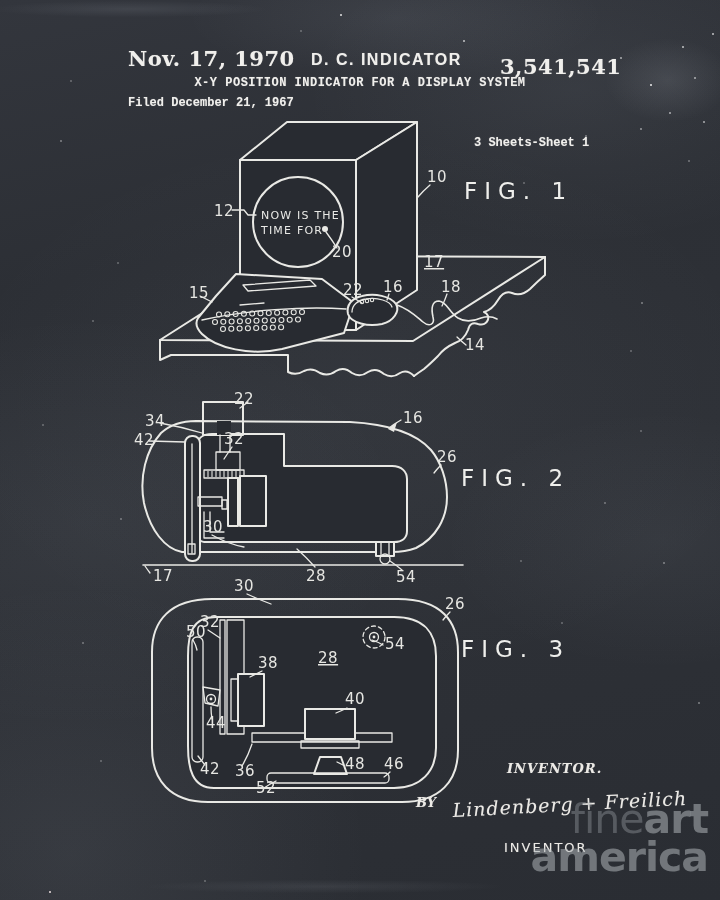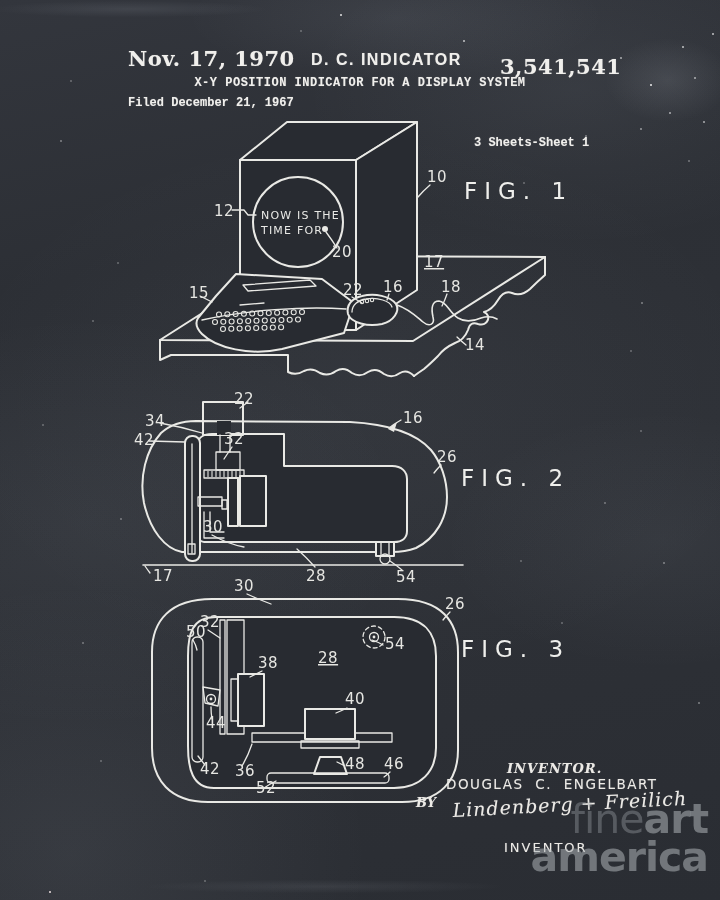--- a/index.html
+++ b/index.html
@@ -293,20 +293,19 @@
           <text x="235" y="776" class="ref">36</text>
           <text x="345" y="769" class="ref">48</text>
           <text x="384" y="769" class="ref">46</text>
           <text x="256" y="793" class="ref">52</text>
         </g>
       <text class="figcap" x="461" y="657">FIG. 3</text>
     </g>
   </svg>
 
   <div class="sig sig-inventor">INVENTOR.</div>
-  <div class="sig sig-name">DOUGLAS C. ENGELBART</div>
   <div class="sig sig-by">BY</div>
   <div class="sig sig-script">Lindenberg + Freilich</div>
   <div class="sig sig-att">INVENTOR</div>
 
   <div class="wm wm1"><span class="thinwm">fine</span><span>art</span></div>
   <div class="wm wm2">america</div>
 </div>
 
 </body></html>

